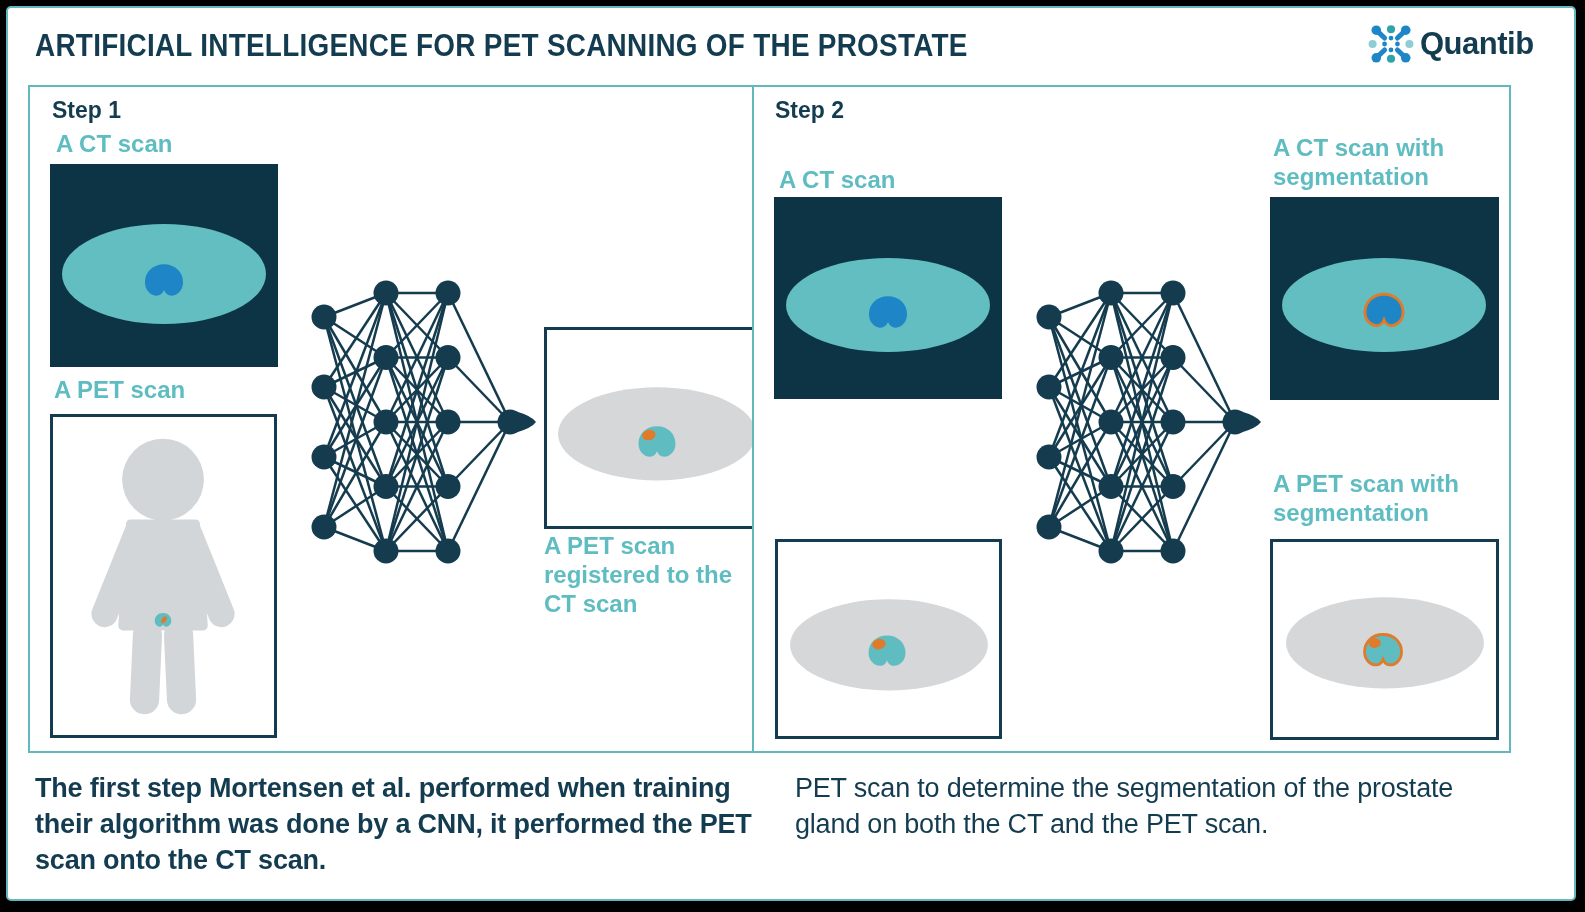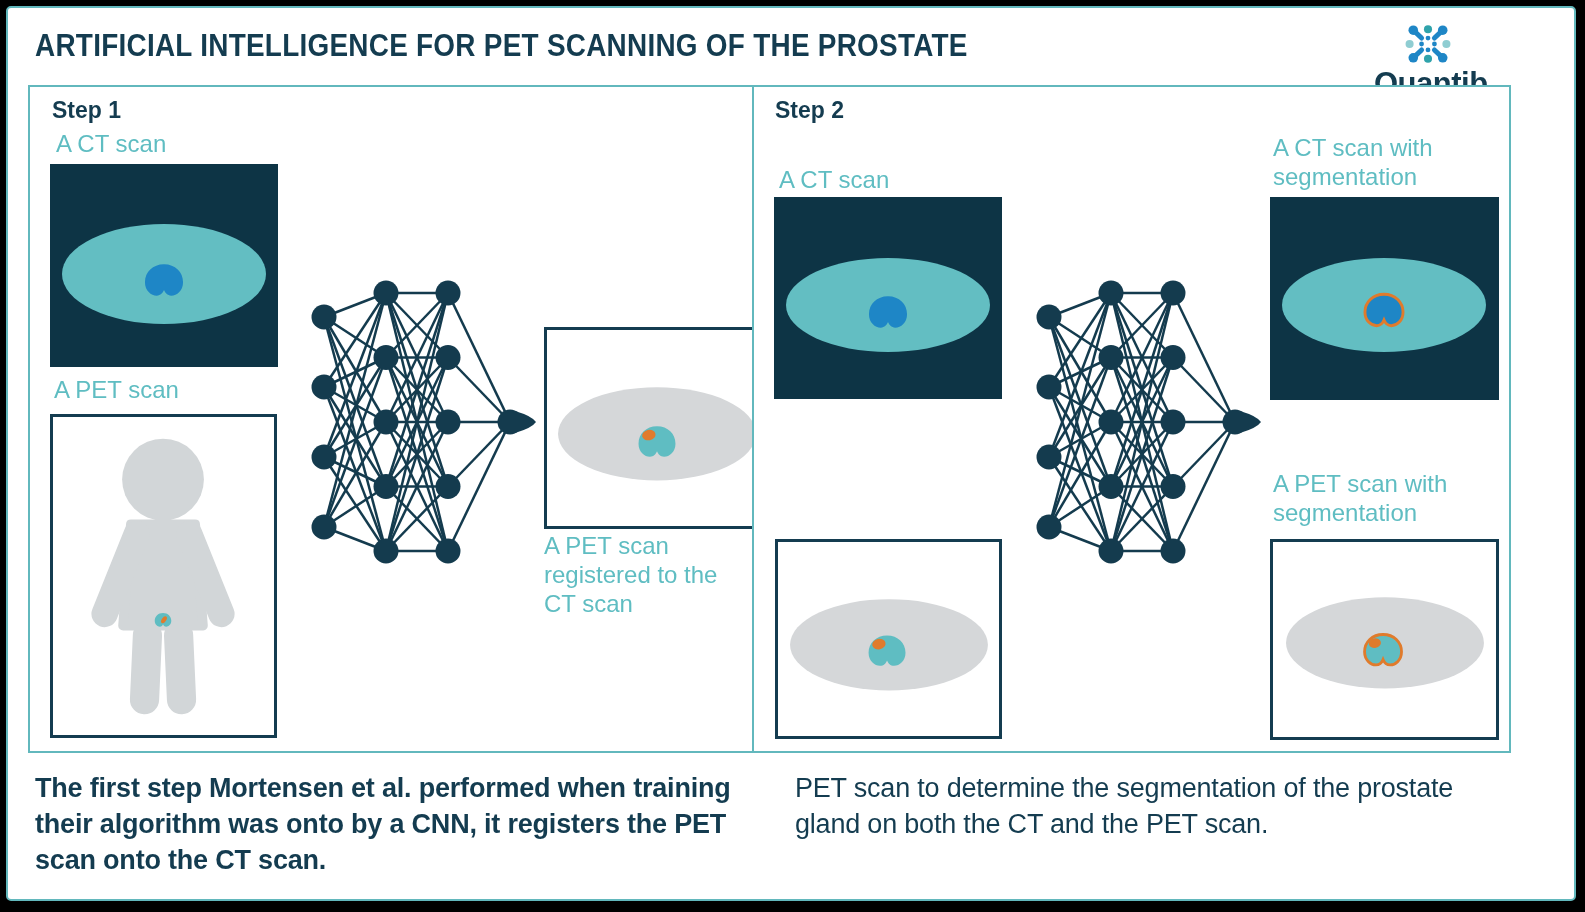--- a/index.html
+++ b/index.html
@@ -10,30 +10,30 @@
   }
   .card{
     position:absolute;left:6px;top:6px;right:9px;bottom:11px;
     background:#ffffff;border:2px solid #62b8bd;border-radius:5px;
   }
   .page-title-wrap{position:absolute;left:35px;top:28px;white-space:nowrap;}
   .page-title{
     font-size:31px;font-weight:bold;color:#143c50;letter-spacing:.3px;
     transform:scaleX(.90);transform-origin:left center;white-space:nowrap;
   }
-  .logo{position:absolute;left:1368px;top:22px;display:flex;align-items:center;flex-direction:column;}
+  .logo{position:absolute;left:1368px;top:22px;display:flex;align-items:center;}
   .logo-text{font-size:31px;font-weight:bold;color:#143c50;margin-left:6px;letter-spacing:-0.5px;}
   .panel{
     position:absolute;top:85px;height:668px;
     border:2.5px solid #62b8bd;background:#fff;box-sizing:border-box;
   }
   .panel-1{left:28px;width:755px;}
   .panel-2{left:752px;width:759px;}
   .step-title{position:absolute;font-size:23px;font-weight:bold;color:#143c50;}
-  .teal-label{position:absolute;font-size:24px;font-weight:normal;color:#5fbdc2;line-height:29px;}
+  .teal-label{position:absolute;font-size:24px;font-weight:bold;color:#5fbdc2;line-height:29px;}
   .scan{position:absolute;}
   .scan svg{display:block;}
   .framed{border:3px solid #143c50;box-sizing:border-box;background:#fff;}
   .nn{position:absolute;}
   .caption{
     position:absolute;top:770px;font-size:27px;color:#143c50;line-height:36px;letter-spacing:-0.2px;
   }
   .caption div{white-space:nowrap;}
 </style>
 </head>
@@ -297,19 +297,19 @@
       <g transform="translate(113,111) scale(1.12)">
         <path fill="#5fbdc2" stroke="#e07b2c" stroke-width="2.6" d="M 0,-14 C 10,-14 17,-7 17,2 C 17,9.5 11.5,14 6.5,14 C 3,14 1,11.5 0,9 C -1,11.5 -3,14 -6.5,14 C -11.5,14 -17,9.5 -17,2 C -17,-7 -10,-14 0,-14 Z"></path>
         <ellipse cx="-7.5" cy="-6" rx="5.6" ry="4.4" transform="rotate(-12 -7.5 -6)" fill="#e07b2c"></ellipse>
       </g>
     </svg>
   </div>
 </div>
 
 <div class="caption" style="left:35px;font-weight:bold;">
   <div>The first step Mortensen et al. performed when training</div>
-  <div>their algorithm was onto by a CNN, it registers the PET</div>
+  <div>their algorithm was done by a CNN, it performed the PET</div>
   <div>scan onto the CT scan.</div>
 </div>
 <div class="caption" style="left:795px;">
   <div>PET scan to determine the segmentation of the prostate</div>
   <div>gland on both the CT and the PET scan.</div>
 </div>
 
 </body></html>

